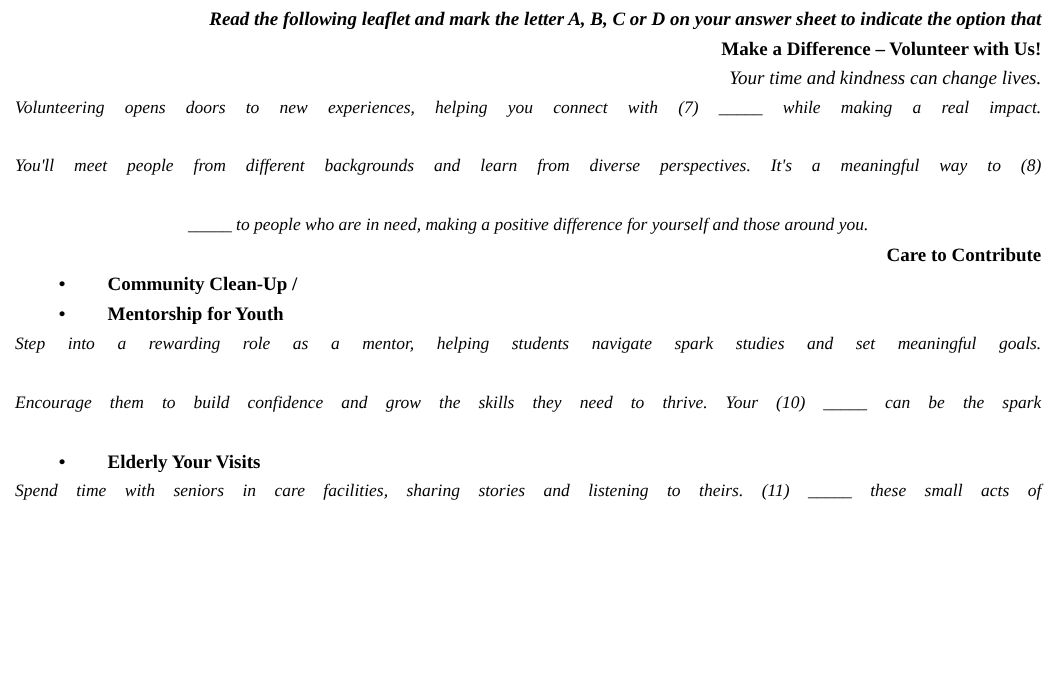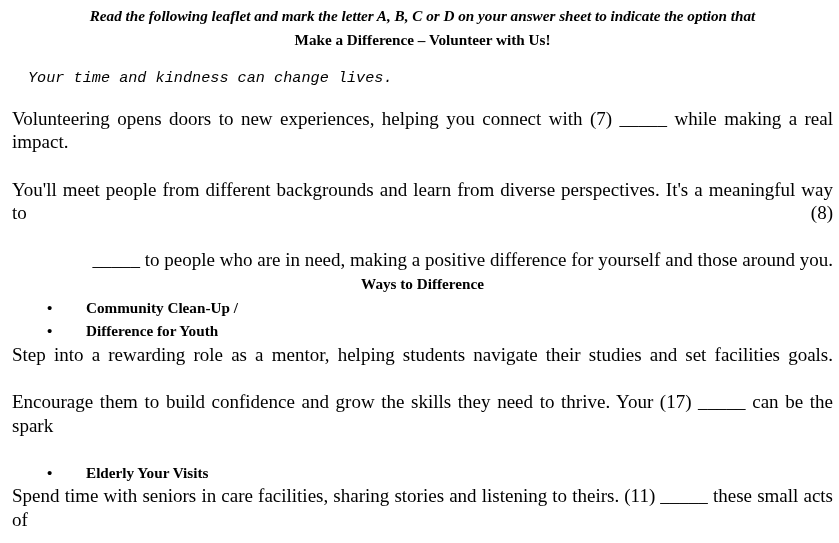--- a/index.html
+++ b/index.html
@@ -21,58 +21,58 @@
     width: 839px;
     height: 543px;
     padding: 4px 6px 0 12px;
   }
   .instruction {
     font-weight: bold;
     font-style: italic;
     font-size: 15.2px;
     line-height: 23.6px;
     margin: 0;
-    text-align: center;
+    text-align: right;
   }
   .heading {
     font-weight: bold;
     font-size: 15.2px;
     line-height: 23.6px;
     margin: 0;
-    text-align: center;
+    text-align: right;
   }
   .subtitle {
     font-style: italic;
     font-size: 15.2px;
     line-height: 23.6px;
-    margin: 16px;
-    text-align: left;
-    font-family: Liberation Mono, monospace;
+    margin: 0;
+    text-align: right;
   }
   .body-para {
-    font-size: 19px;
+    font-size: 14px;
     line-height: 23.6px;
     margin: 0;
     text-align: justify;
     text-justify: inter-word;
+    font-style: italic;
   }
   
   .body-para .just-line {
     display: block;
     text-align: justify;
     text-justify: inter-word;
   }
   .body-para .just-line::after {
     content: "";
     display: inline-block;
     width: 100%;
   }
   .body-para .last-line {
     display: block;
-    text-align: right;
+    text-align: center;
   }
 
   
   .bullet-item {
     font-weight: bold;
     font-size: 15.2px;
     line-height: 23.6px;
     margin: 0;
     padding-left: 35px;
     position: relative;
@@ -106,35 +106,35 @@
     <span>Your time and kindness can change lives.</span>
   </div>
 
   <div class="body-para">
     <span class="just-line">Volunteering opens doors to new experiences, helping you connect with (7) _____ while making a real impact.</span>
     <span class="just-line">You'll meet people from different backgrounds and learn from diverse perspectives. It's a meaningful way to (8)</span>
     <span class="last-line">_____ to people who are in need, making a positive difference for yourself and those around you.</span>
   </div>
 
   <div class="heading">
-    <span>Ways to Difference</span>
+    <span>Care to Contribute</span>
   </div>
 
   <div class="bullet-item">
     <span class="bullet-dot">•</span>
     <span class="bullet-label">Community Clean-Up /</span>
   </div>
 
   <div class="bullet-item">
     <span class="bullet-dot">•</span>
-    <span class="bullet-label">Difference for Youth</span>
+    <span class="bullet-label">Mentorship for Youth</span>
   </div>
   <div class="body-para">
-    <span class="just-line">Step into a rewarding role as a mentor, helping students navigate their studies and set facilities goals.</span>
-    <span class="just-line">Encourage them to build confidence and grow the skills they need to thrive. Your (17) _____ can be the spark</span>
+    <span class="just-line">Step into a rewarding role as a mentor, helping students navigate spark studies and set meaningful goals.</span>
+    <span class="just-line">Encourage them to build confidence and grow the skills they need to thrive. Your (10) _____ can be the spark</span>
   </div>
 
   <div class="bullet-item">
     <span class="bullet-dot">•</span>
     <span class="bullet-label">Elderly Your Visits</span>
   </div>
   <div class="body-para">
     <span class="just-line">Spend time with seniors in care facilities, sharing stories and listening to theirs. (11) _____ these small acts of</span>
 
   </div>

